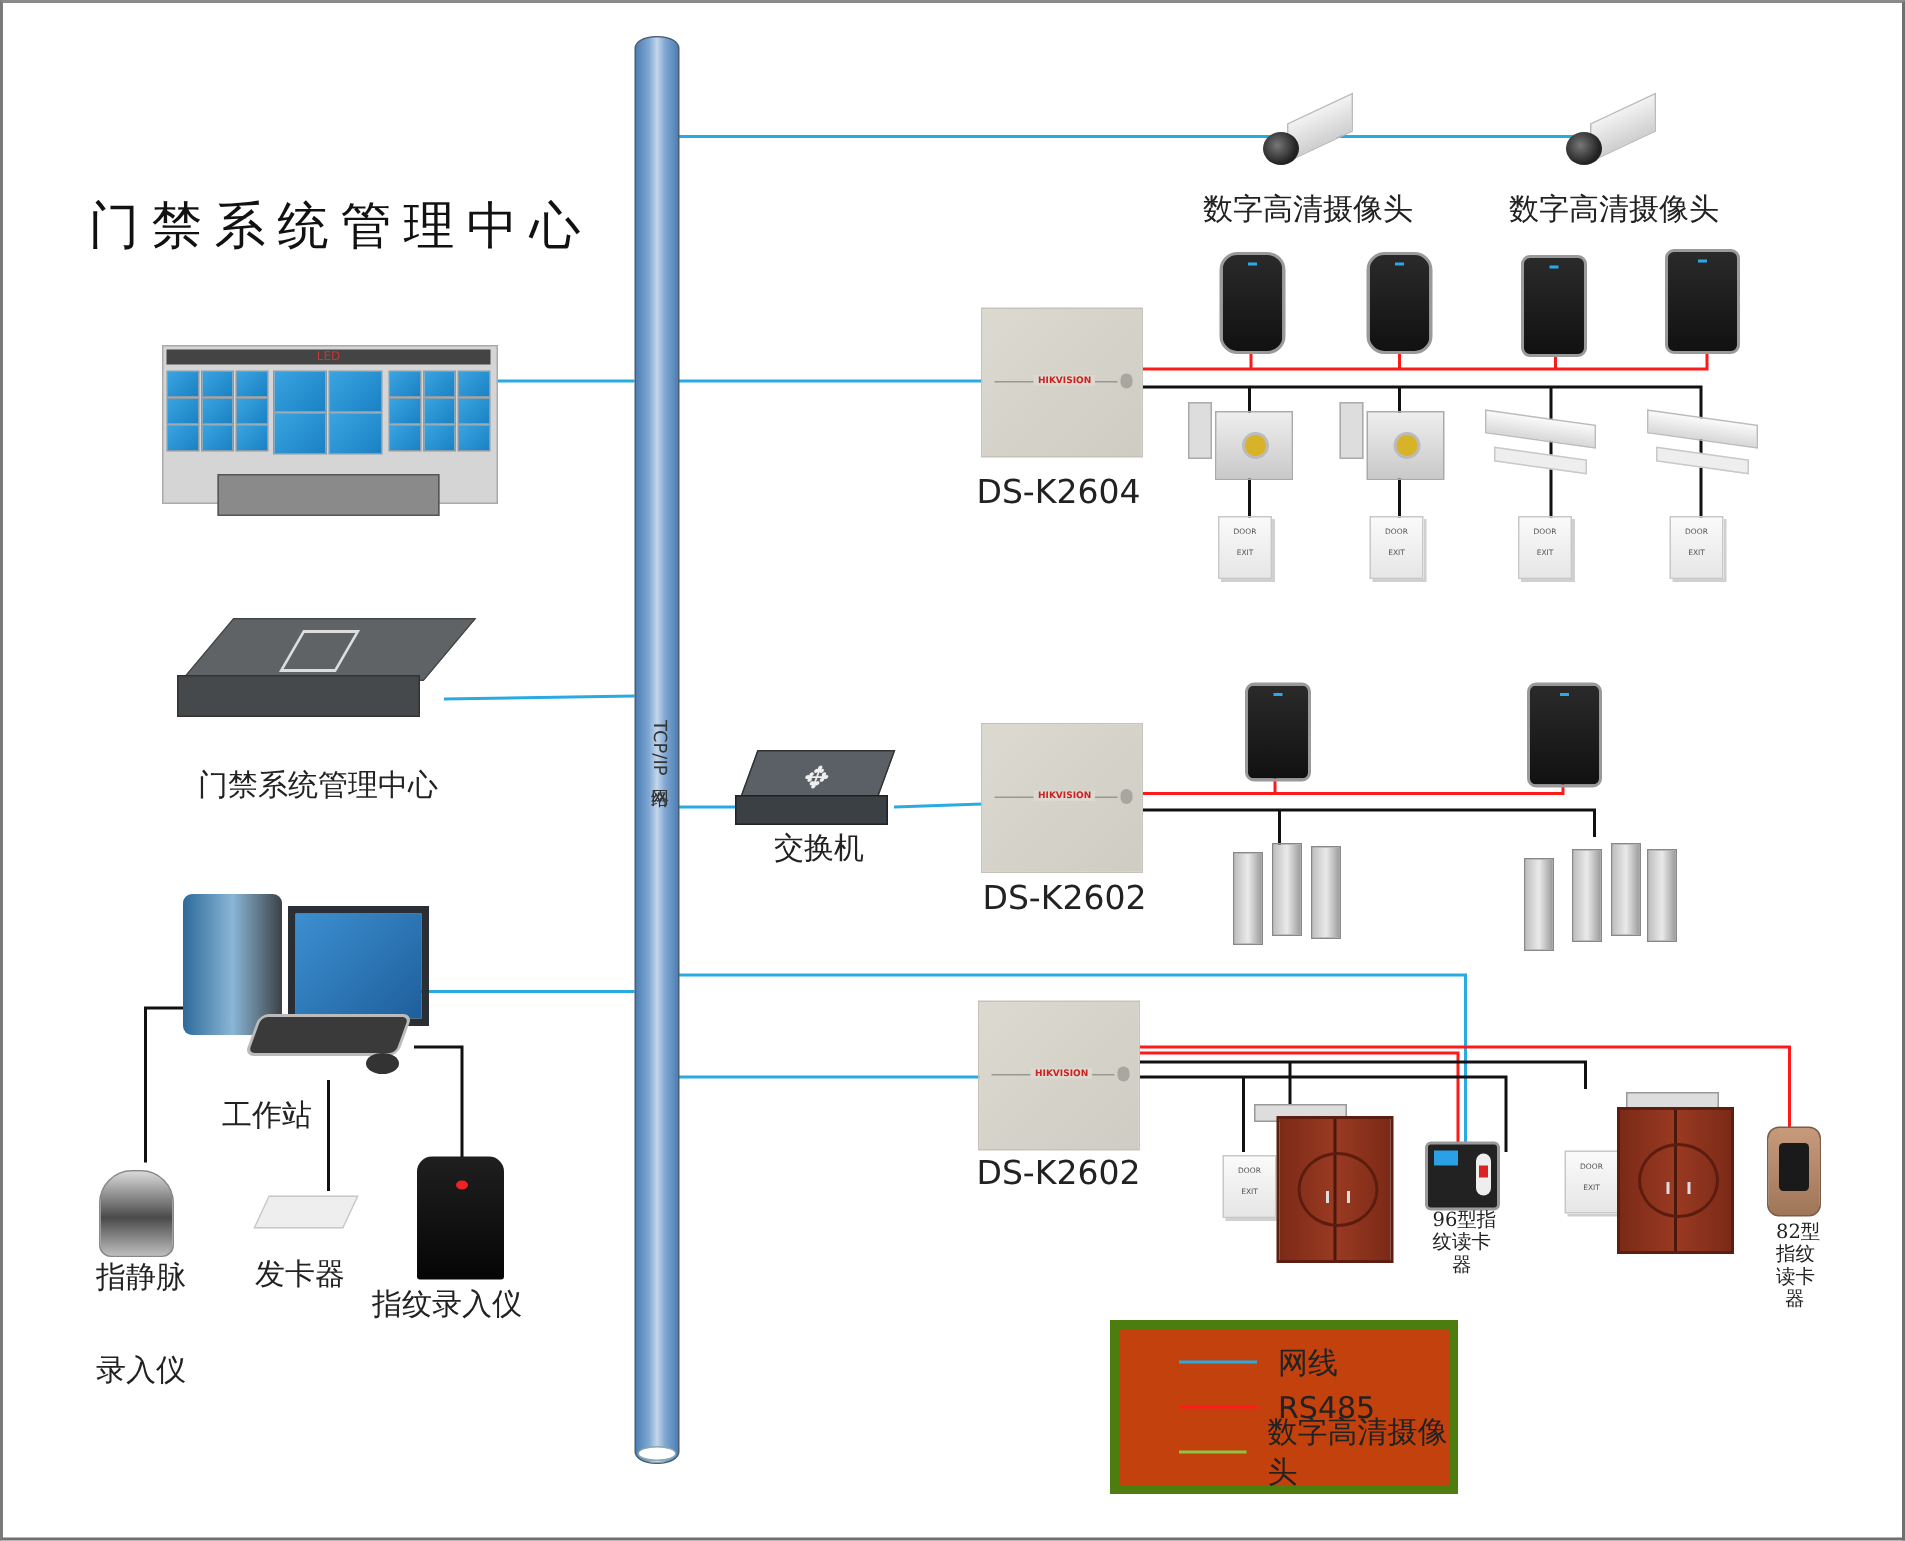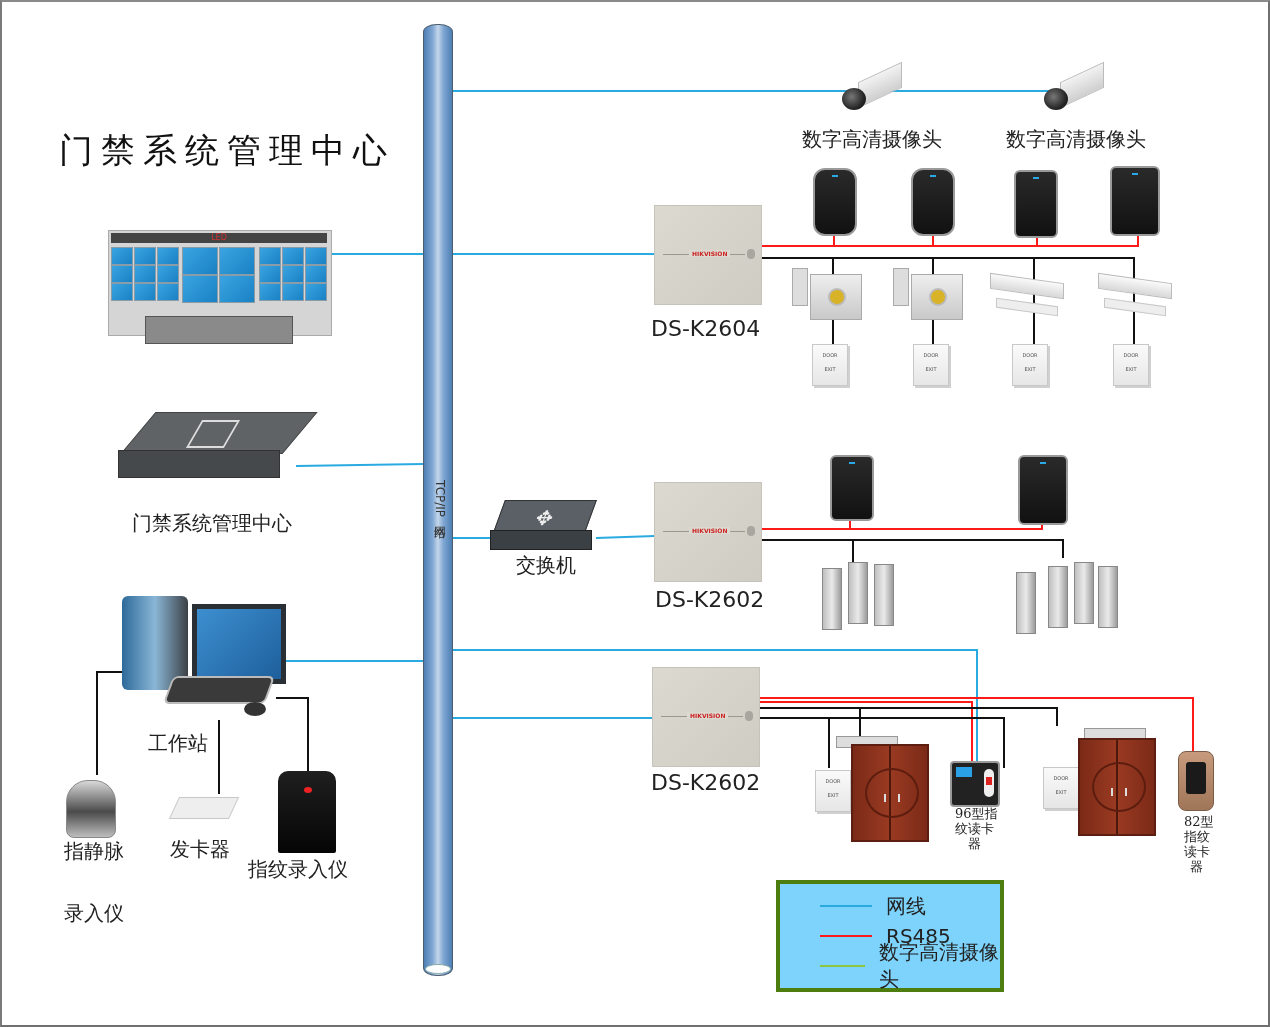--- a/index.html
+++ b/index.html
@@ -18,21 +18,21 @@
   .pipe-bottom { position: absolute; left: 425px; top: 964px; width: 24px; height: 8px;
                  background: #fff; border-radius: 50%; border: 1px solid #8aa; }
   .pipe-text { position: absolute; left: 426px; top: 480px; width: 22px; writing-mode: vertical-rl;
                font-size: 12px; color: #333; }
   .panel { position: absolute; width: 106px; height: 98px;
            background: linear-gradient(135deg, #dcd9d0, #cfccc3); border: 1px solid #c6c3ba; }
   .panel .stripe { position: absolute; left: 8px; right: 16px; top: 48px; height: 1px; background: #9a988f; }
   .panel .logo { position: absolute; left: 34px; top: 44px; font-size: 6px; color: #c22; background: #dcd9d0; padding: 0 3px; font-weight: bold; letter-spacing: 0; }
   .panel .knob { position: absolute; right: 6px; top: 43px; width: 8px; height: 10px; border-radius: 4px; background: #a8a69e; }
   .model { position: absolute; font-size: 22px; color: #222; }
-  .legend { position: absolute; left: 776px; top: 880px; width: 220px; height: 104px; border: 4px solid #4d7c0f; background: #7dd3fc; }
+  .legend { position: absolute; left: 740px; top: 880px; width: 220px; height: 104px; border: 6px solid #4d7c0f; background: #c2410c; }
   .legend .row { position: absolute; left: 40px; height: 28px; display: flex; align-items: center; }
   .legend .swatch { width: 52px; height: 2px; margin-right: 14px; }
   .legend .txt { font-size: 20px; color: #222; }
   
   .camera { position: absolute; width: 62px; height: 44px; }
   .cam-body { position: absolute; left: 18px; top: 2px; width: 42px; height: 24px; background: linear-gradient(#f2f2f2,#cfcfcf); transform: skewY(-25deg); border: 1px solid #bbb; }
   .cam-lens { position: absolute; left: 2px; top: 18px; width: 24px; height: 22px; border-radius: 50%; background: radial-gradient(circle at 40% 40%, #777, #222 65%); }
   .reader { position: absolute; border-radius: 6px; background: linear-gradient(#2a2a2a,#111); border: 2px solid #9a9a9a; }
   .reader .dot { position: absolute; left: 50%; top: 5px; width: 6px; height: 2px; background: #29a9e8; margin-left: -3px; }
   .lock { position: absolute; width: 70px; height: 52px; }

